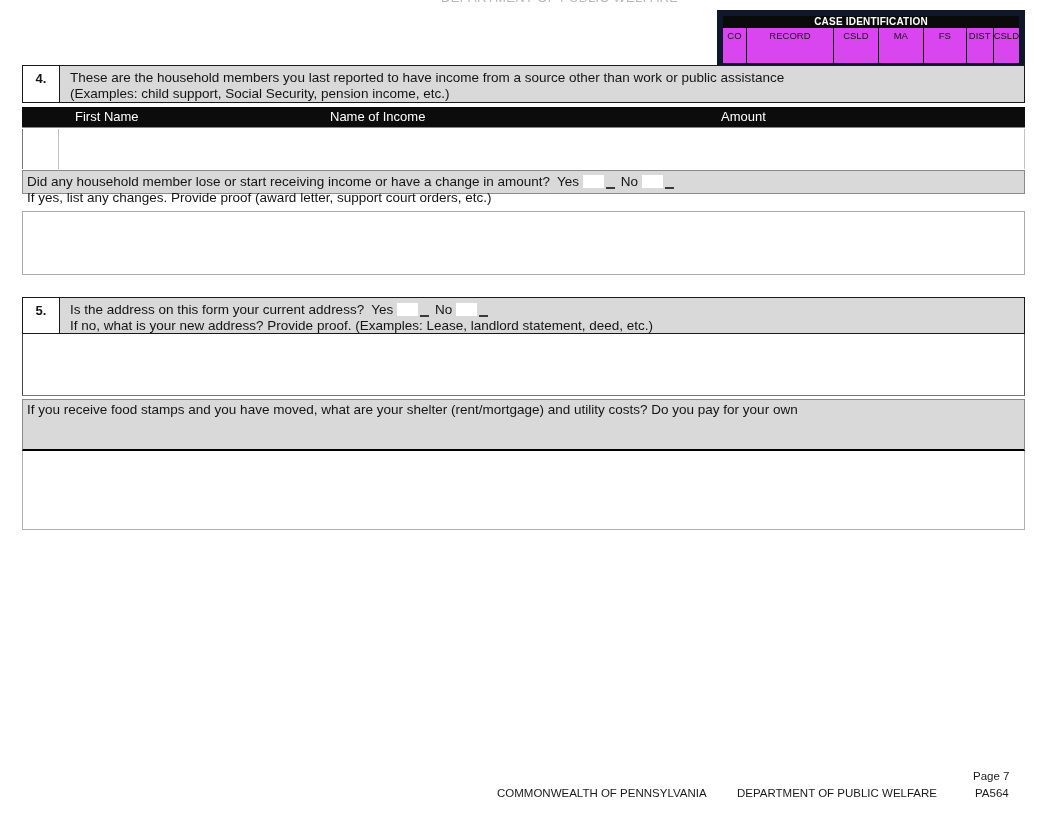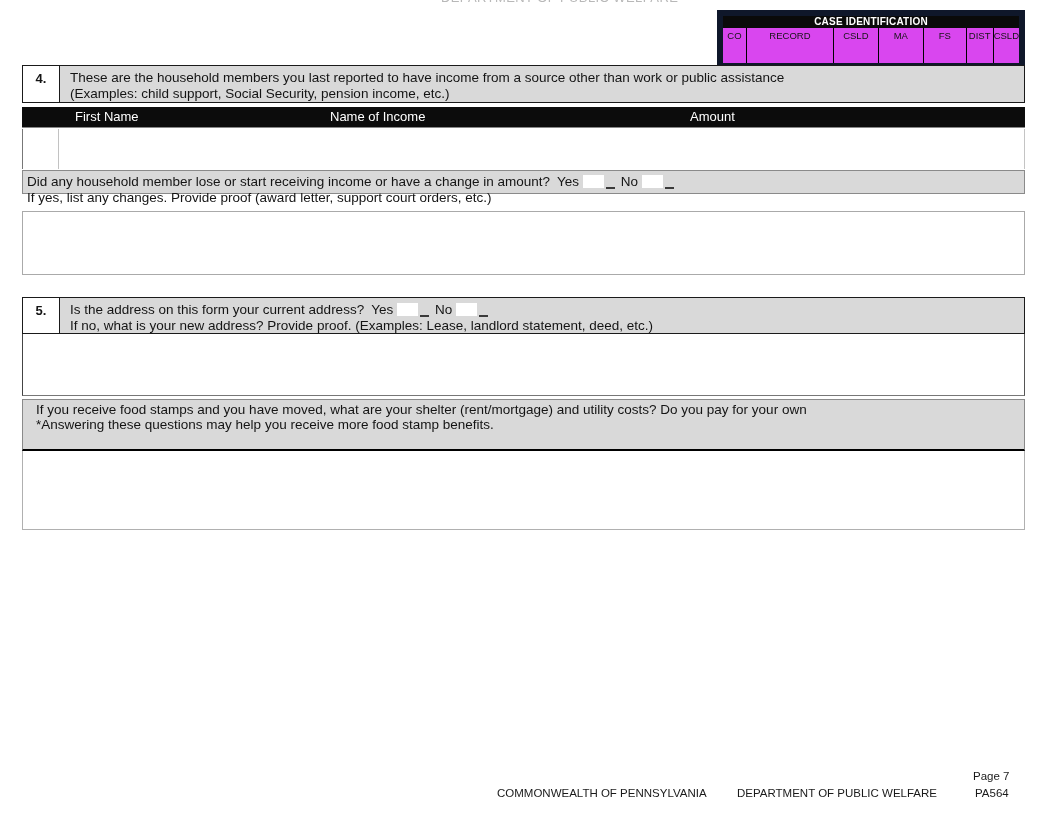--- a/index.html
+++ b/index.html
@@ -32,30 +32,30 @@
   .uscore{display:inline-block;width:9px;height:2px;background:#3a3a3a;vertical-align:-3px;margin-left:2px;}
   .yeslab{margin-left:7px;}
   .nolab{margin-left:6px;}
 
   
   .s4-header{position:absolute;left:22px;top:65px;width:1003px;height:38px;border:1px solid #1a1a1a;display:flex;}
   .cols-bar{position:absolute;left:22px;top:107px;width:1003px;height:21px;background:#0c0c0c;border-bottom:1px solid #888;box-sizing:border-box;}
   .cols-bar span{position:absolute;color:#fff;font-size:13px;line-height:20px;}
   .col-h1{left:53px;}
   .col-h2{left:308px;}
-  .col-h3{left:668px;}
+  .col-h3{left:699px;}
   .empty-row{position:absolute;left:22px;top:129px;width:1003px;height:40px;background:#fff;border-left:1px solid #777;border-right:1px solid #c4c4c4;box-sizing:border-box;}
   .empty-row .divider{position:absolute;left:35px;top:0;bottom:0;width:1px;background:#c2c2c2;}
   .s4-followup{position:absolute;left:22px;top:170px;width:1003px;height:24px;border:1px solid #8a8a8a;padding:3px 0 0 4px;font-size:13.5px;line-height:16px;}
   .s4-answer{position:absolute;left:22px;top:211px;width:1003px;height:64px;border:1px solid #aaa;background:#fff;box-sizing:border-box;}
 
   
   .s5-header{position:absolute;left:22px;top:297px;width:1003px;height:37px;border:1px solid #1a1a1a;display:flex;}
   .s5-answer{position:absolute;left:22px;top:334px;width:1003px;height:62px;background:#fff;border-left:1px solid #444;border-right:1px solid #555;border-bottom:1px solid #777;box-sizing:border-box;}
-  .foodstamps{position:absolute;left:22px;top:399px;width:1003px;height:52px;border:1px solid #8a8a8a;border-bottom:2px solid #000;padding:2px 0 0 13px;font-size:13.5px;line-height:15px;}
+  .foodstamps{position:absolute;left:22px;top:399px;width:1003px;height:52px;border:1px solid #8a8a8a;border-bottom:2px solid #000;padding:2px 0 0 4px;font-size:13.5px;line-height:15px;}
   .s5b-answer{position:absolute;left:22px;top:451px;width:1003px;height:79px;background:#fff;border:1px solid #b0b0b0;border-top:none;box-sizing:border-box;}
 
   
   .foot{position:absolute;font-size:11.5px;color:#1a1a1a;white-space:nowrap;}
   .f-cw{left:497px;top:787px;}
   .f-dp{left:737px;top:787px;}
   .f-pg{left:973px;top:770px;}
   .f-no{left:975px;top:787px;}
 </style>
 </head>
@@ -116,21 +116,20 @@
       <span class="blank"></span><span class="uscore"></span>
     </div>
     <div>If no, what is your new address? Provide proof. (Examples: Lease, landlord statement, deed, etc.)</div>
   </div>
 </div>
 
 <div class="s5-answer"></div>
 
 <div class="foodstamps graybox">
   <div>If you receive food stamps and you have moved, what are your shelter (rent/mortgage) and utility costs?  Do you pay for your own</div>
-  <div>*Answering these questions may help you receive more food stamp benefits.</div>
 </div>
 
 <div class="s5b-answer"></div>
 
 <div class="foot f-cw">COMMONWEALTH OF PENNSYLVANIA</div>
 <div class="foot f-dp">DEPARTMENT OF PUBLIC WELFARE</div>
 <div class="foot f-pg">Page 7</div>
 <div class="foot f-no">PA564</div>
 
 </body></html>

